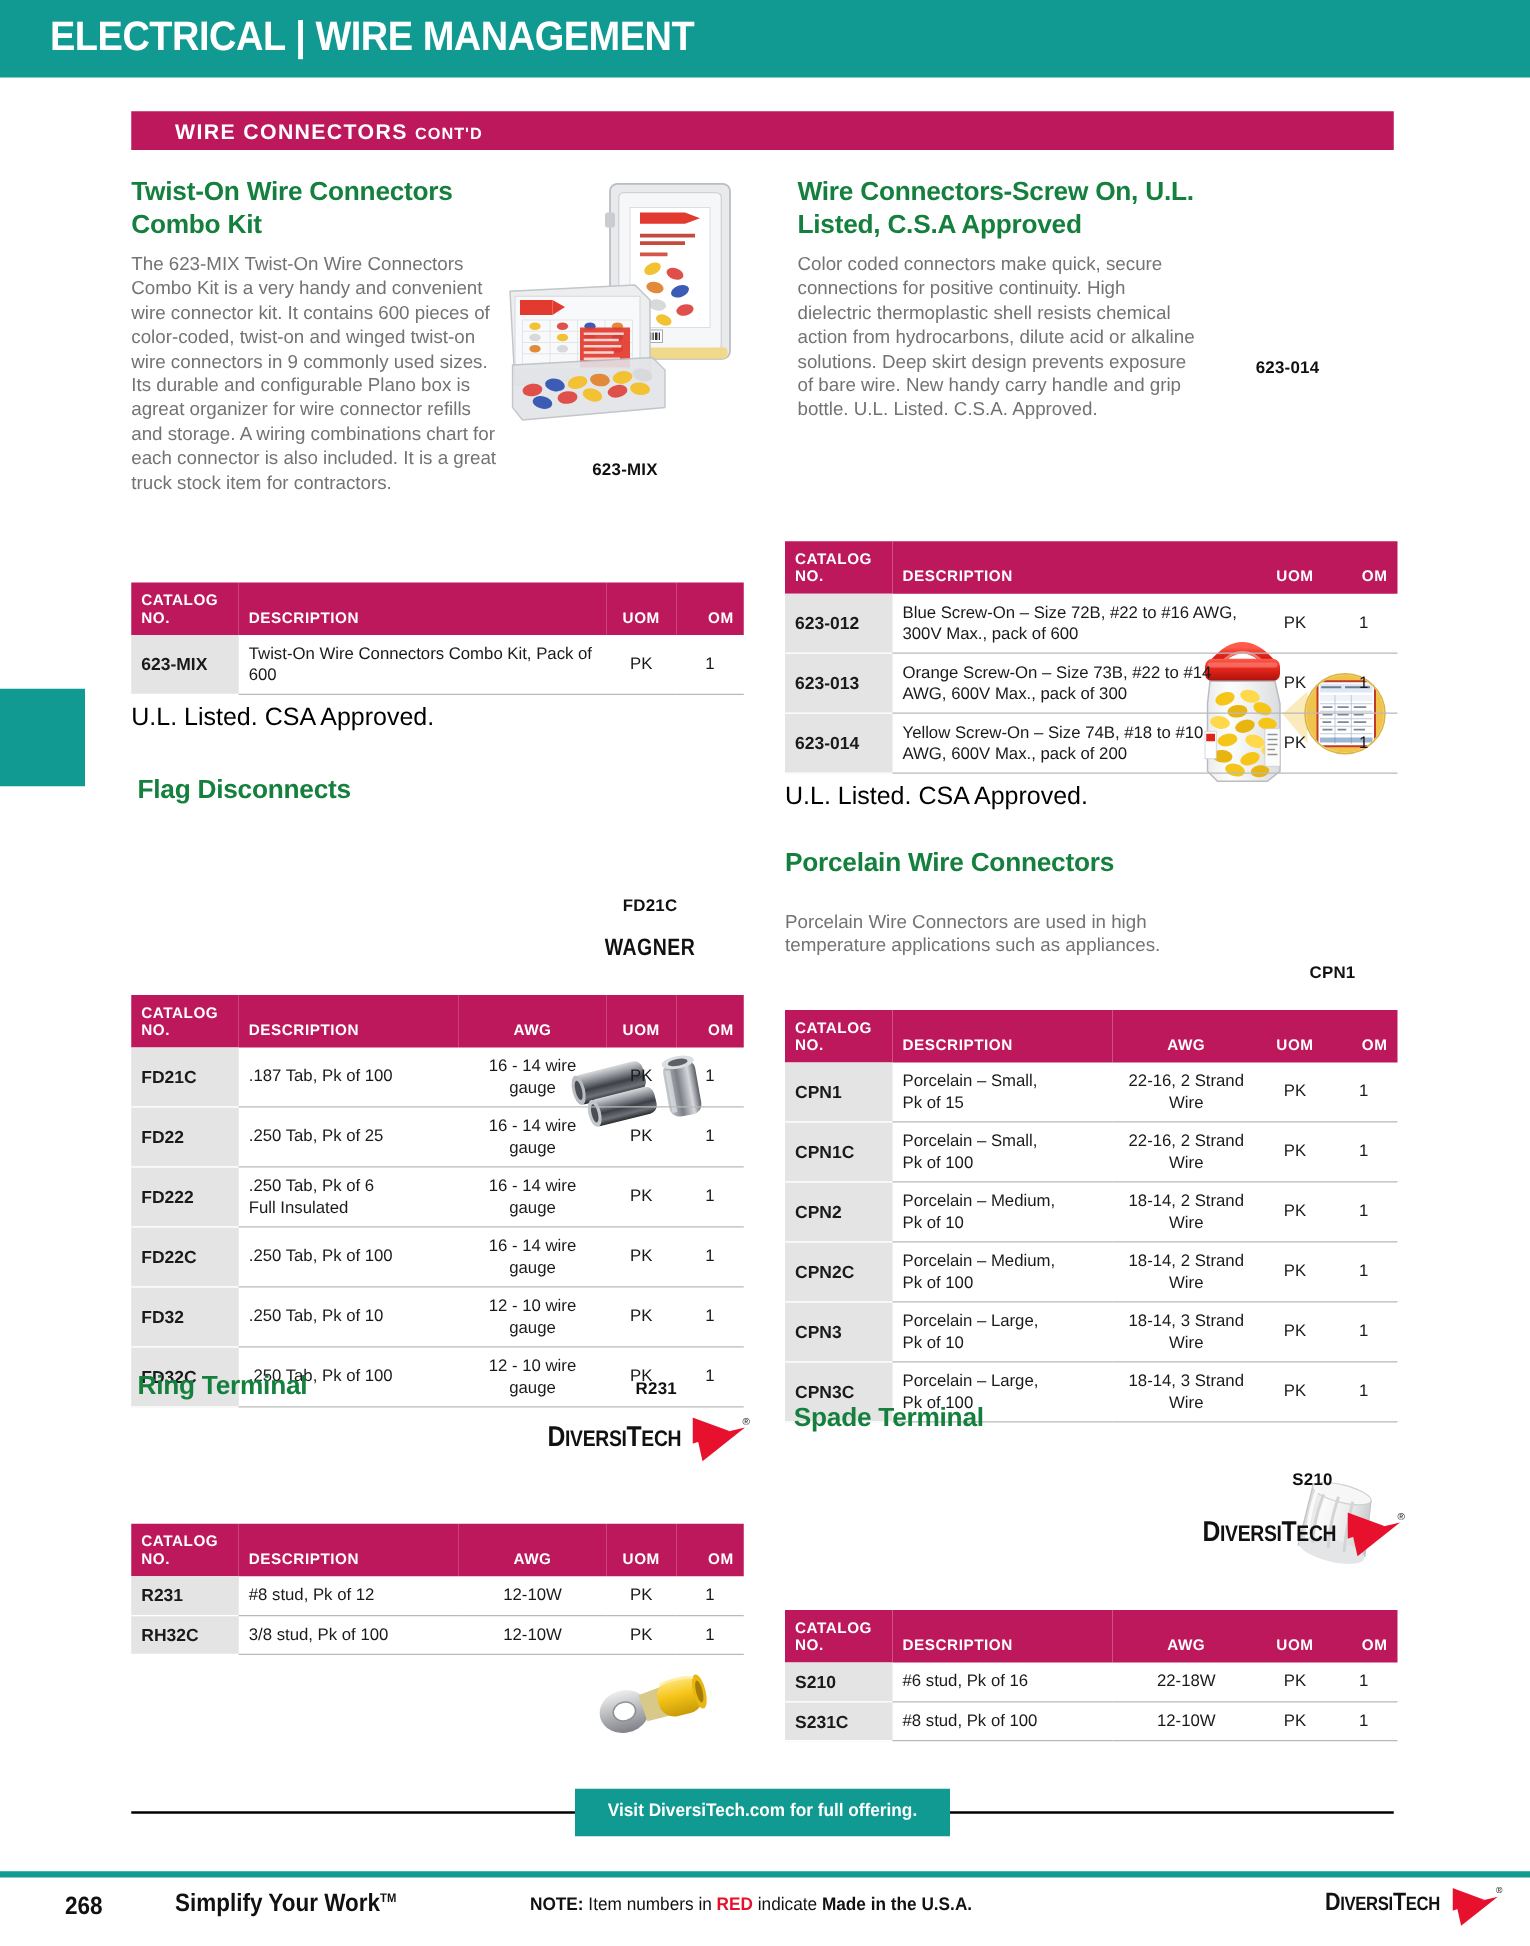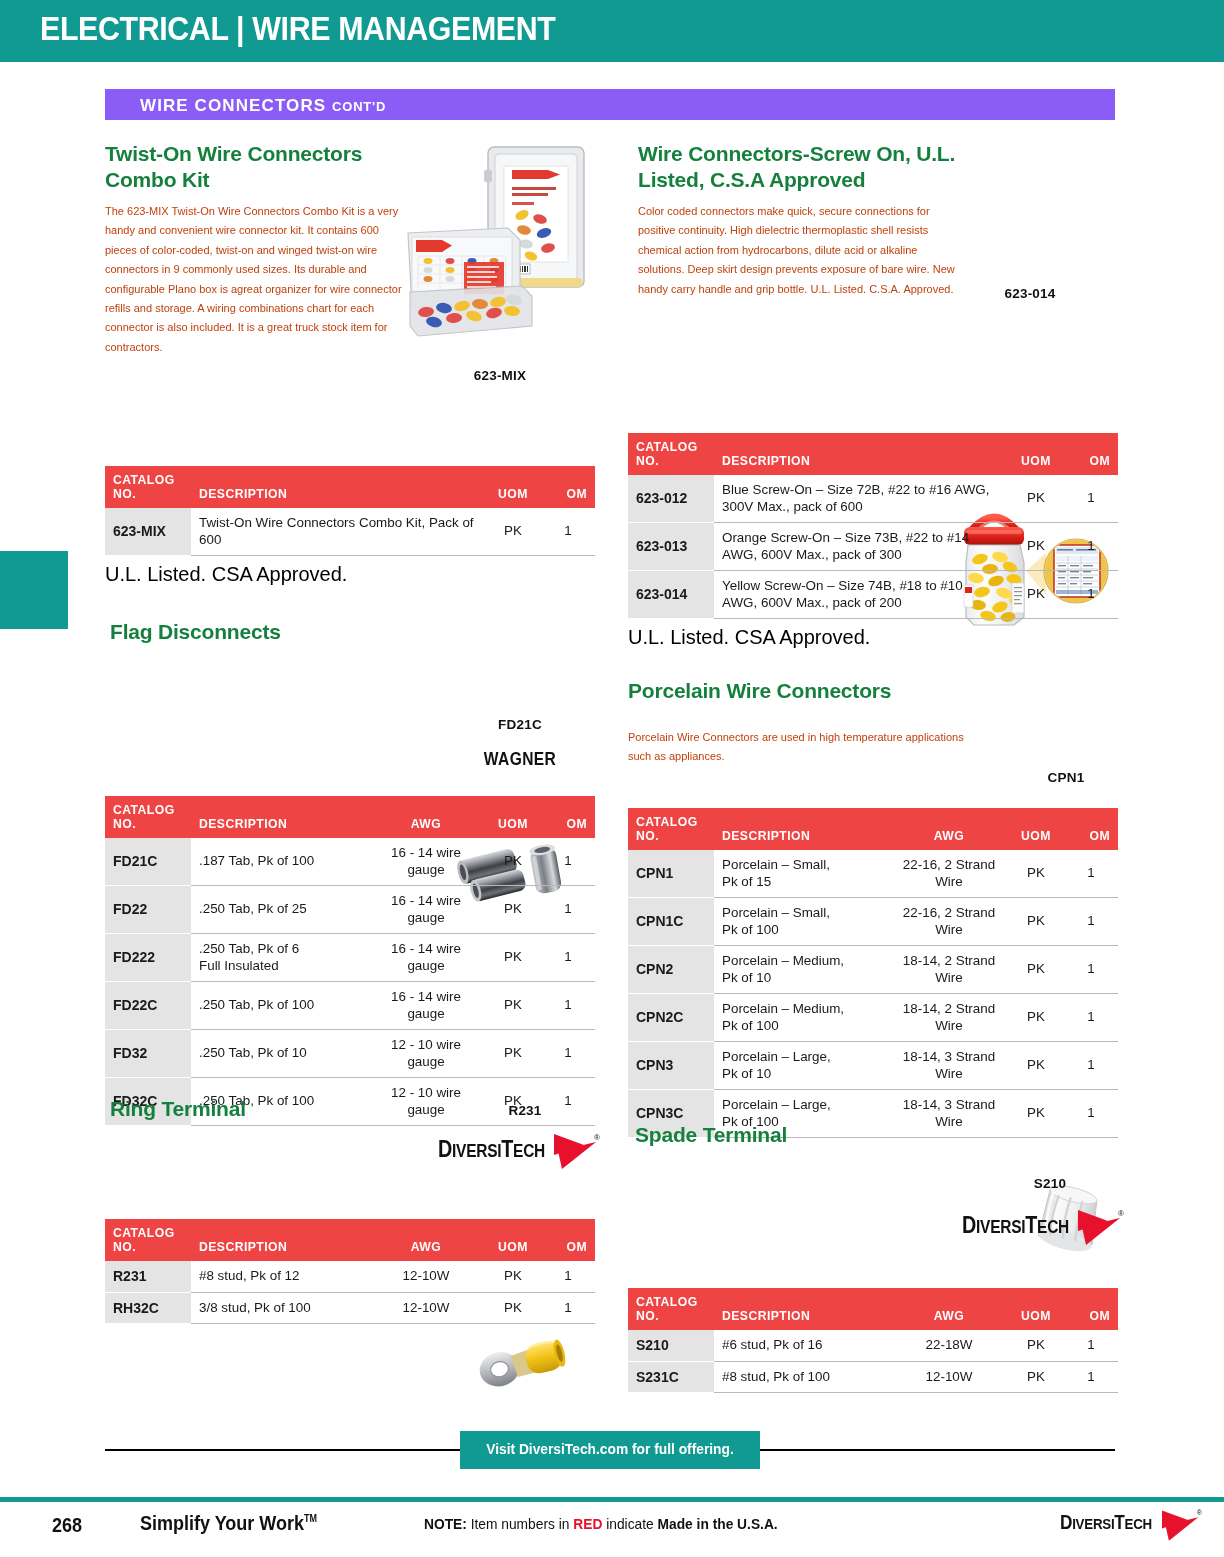--- a/index.html
+++ b/index.html
@@ -28,48 +28,48 @@
 
   
   .edge-tab {
     position: absolute; left: 0; top: 551px; width: 68px; height: 78px;
     background: #109a92;
   }
 
   
   .section-banner {
     position: absolute; left: 105px; top: 89px; width: 1010px; height: 31px;
-    background: #8b5cf6;
+    background: #be185d;
   }
   .section-banner-label {
     position: absolute; left: 35px; top: 7px;
     font-size: 17px; font-weight: 700; color: #ffffff;
     letter-spacing: 1.1px; white-space: nowrap;
   }
   .section-banner-label .cont {
     font-size: 13px; letter-spacing: 0.8px;
   }
 
   .blk { position: absolute; }
 
   h2.prod-title {
     font-size: 21px; font-weight: 700; line-height: 26px;
     color: #15803d; letter-spacing: -0.2px;
   }
   p.prod-desc {
-    font-size: 11px; line-height: 19.4px; color: #c2410c;
+    font-size: 15px; line-height: 19.4px; color: #737373;
   }
 
   
   table.cat {
     border-collapse: collapse; width: 100%;
     font-size: 13.4px;
   }
   table.cat thead th {
-    background: #ef4444; color: #ffffff;
+    background: #be185d; color: #ffffff;
     font-size: 12.2px; font-weight: 700; letter-spacing: 0.45px;
     text-align: left; padding: 6px 8px 7px 8px;
     vertical-align: bottom; height: 41px; line-height: 14px;
   }
   table.cat thead th.c-cat  { width: 86px; vertical-align: top; padding-top: 7px; }
   table.cat thead th.c-desc { }
   table.cat thead th.c-awg  { text-align: center; width: 118px; }
   table.cat thead th.c-uom  { text-align: center; width: 56px; }
   table.cat thead th.c-om   { text-align: right; width: 54px; }
 

